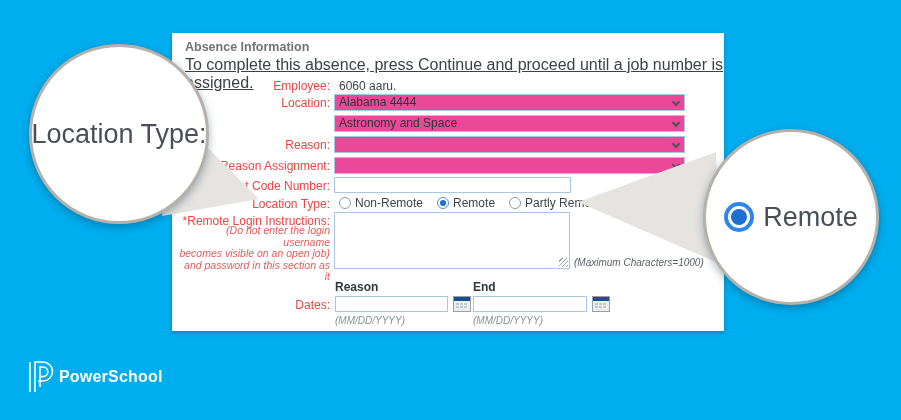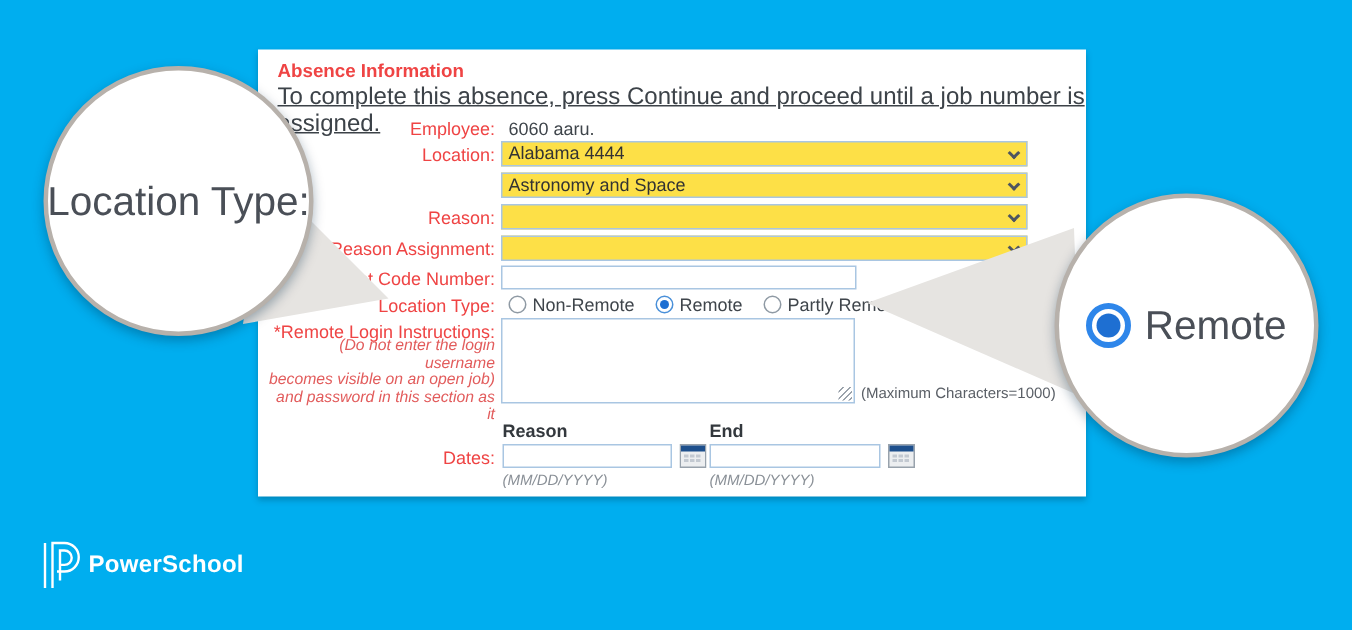--- a/index.html
+++ b/index.html
@@ -7,35 +7,35 @@
   body { background:#00AEEF; font-family:"Liberation Sans", sans-serif; position:relative; }
 
   
   .panel {
     position:absolute; left:172px; top:33px; width:552px; height:298px;
     background:#ffffff; box-shadow:0 2px 4px rgba(0,60,90,.35);
     z-index:1;
   }
   .panel-title {
     position:absolute; left:13px; top:7px;
-    font-size:12.5px; font-weight:bold; color:#ef4444;
+    font-size:12.5px; font-weight:bold; color:#737373;
   }
   .panel-subtitle {
     position:absolute; left:13px; top:23px;
     font-size:16px; color:#3c4248;text-decoration:underline;
   }
   .row-label {
     position:absolute; left:10px; width:148px; text-align:right;
     font-size:12px; color:#ef4444; white-space:nowrap;
   }
   .static-value { position:absolute; left:167px; font-size:12px; color:#3f454b; }
 
   .sel {
     position:absolute; left:162px; width:351px; height:17px;
-    background:#fde047; border:1px solid #a9c6e2;
+    background:#ec4899; border:1px solid #a9c6e2;
     font-size:12px; color:#333; line-height:15px; padding:0 18px 0 4px;
     cursor:default;
   }
   .sel .chev {
     position:absolute; right:5px; top:4px; width:6px; height:6px;
     border-right:2px solid #4e5560; border-bottom:2px solid #4e5560;
     transform:rotate(45deg);
   }
   .txt {
     position:absolute; background:#fff; border:1px solid #a9c6e2;
@@ -59,21 +59,21 @@
   .textarea {
     position:absolute; left:162px; top:179px; width:236px; height:57px;
     background:#fff; border:1px solid #a9c6e2;
   }
   .resize-grip {
     position:absolute; right:1px; bottom:1px; width:9px; height:9px;
     background:repeating-linear-gradient(135deg, transparent 0 2px, #9aa2ab 2px 3px);
   }
   .max-hint {
     position:absolute; left:402px; top:224px;
-    font-size:10px; color:#5a5f66;
+    font-size:10px; font-style:italic; color:#5a5f66;
   }
 
   .col-header { position:absolute; top:247px; font-size:12px; font-weight:bold; color:#33383d; }
   .fmt-hint { position:absolute; top:282px; font-size:10px; color:#8a9097;font-style:italic; }
 
   .cal-btn { position:absolute; top:263px; width:18px; height:16px; border:0; background:transparent; padding:0; cursor:pointer; }
 
   
   .pointer-svg { position:absolute; left:0; top:0; z-index:2; pointer-events:none; }
 

